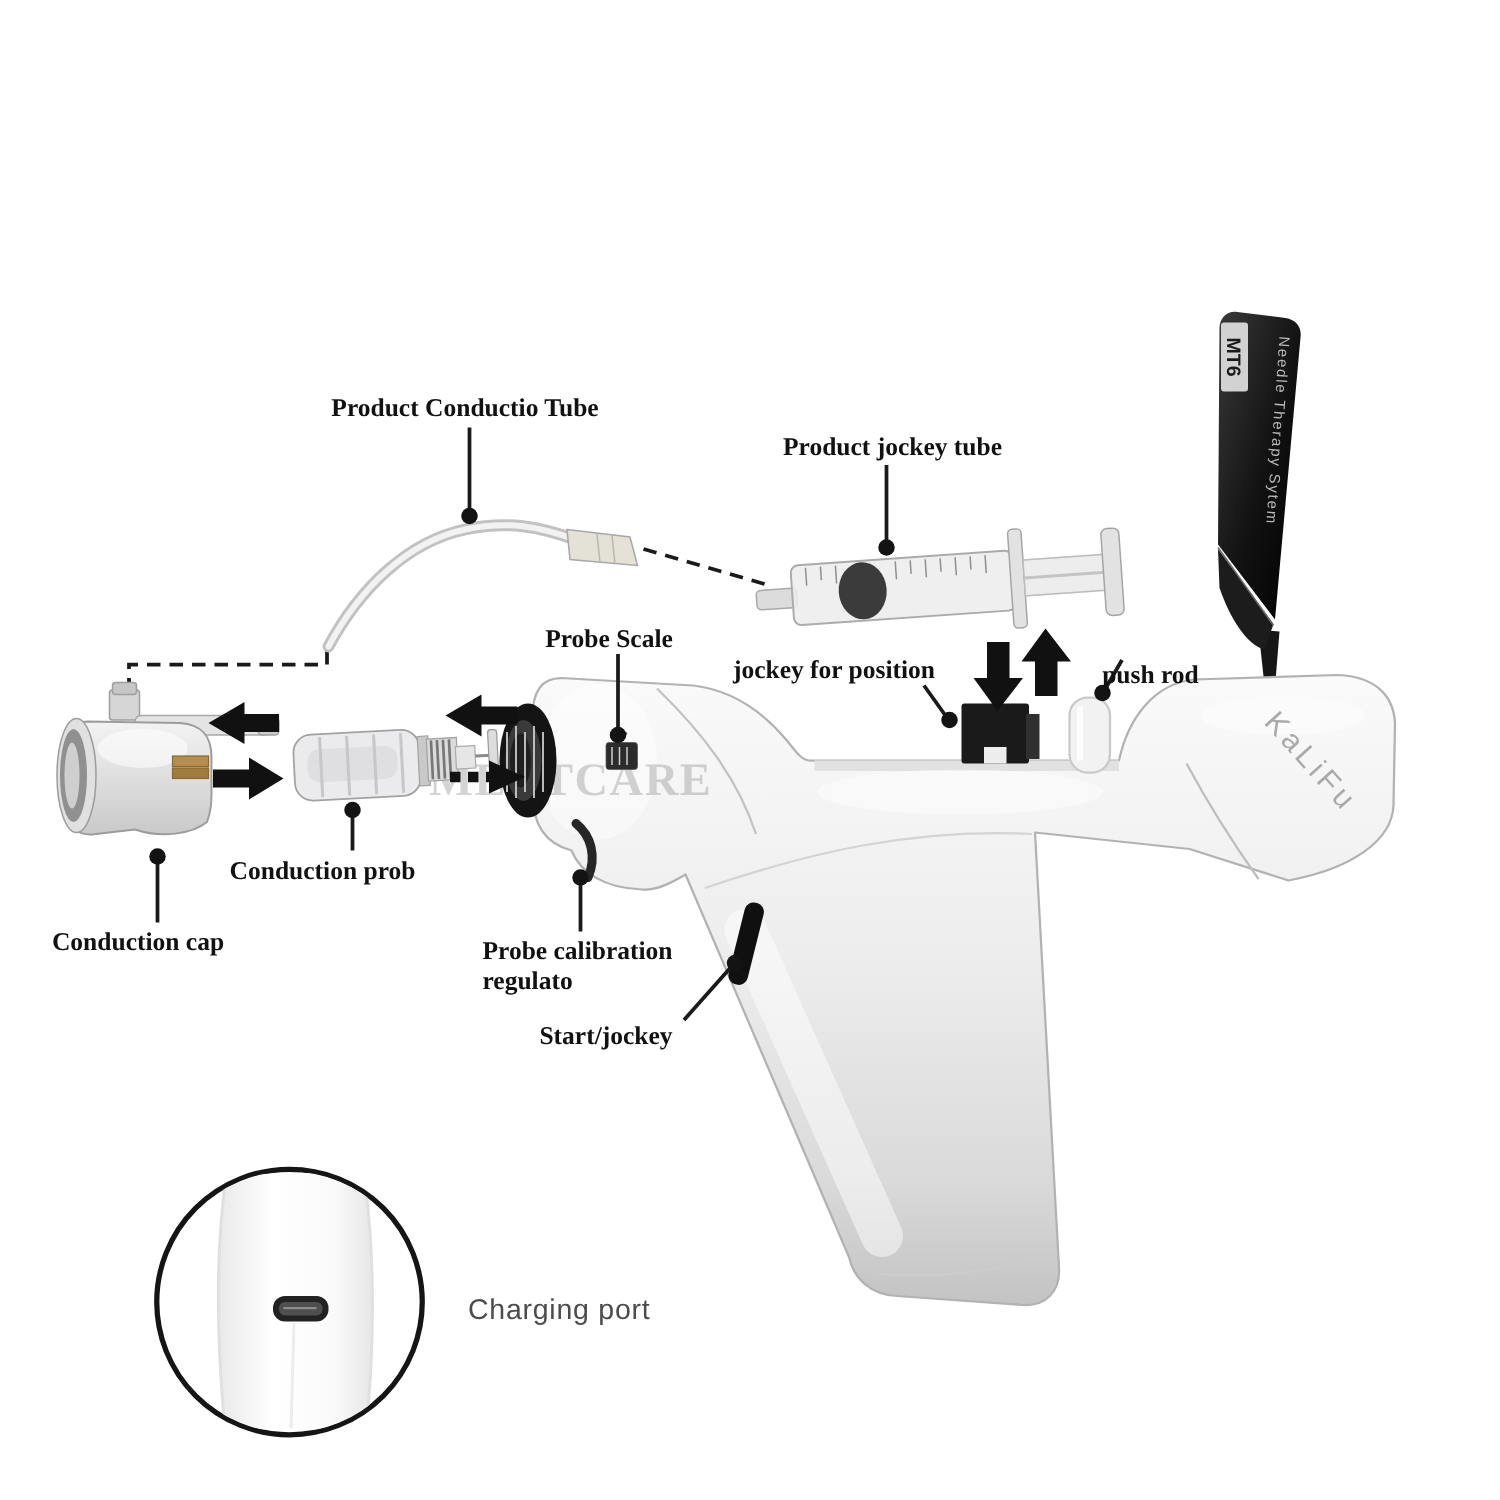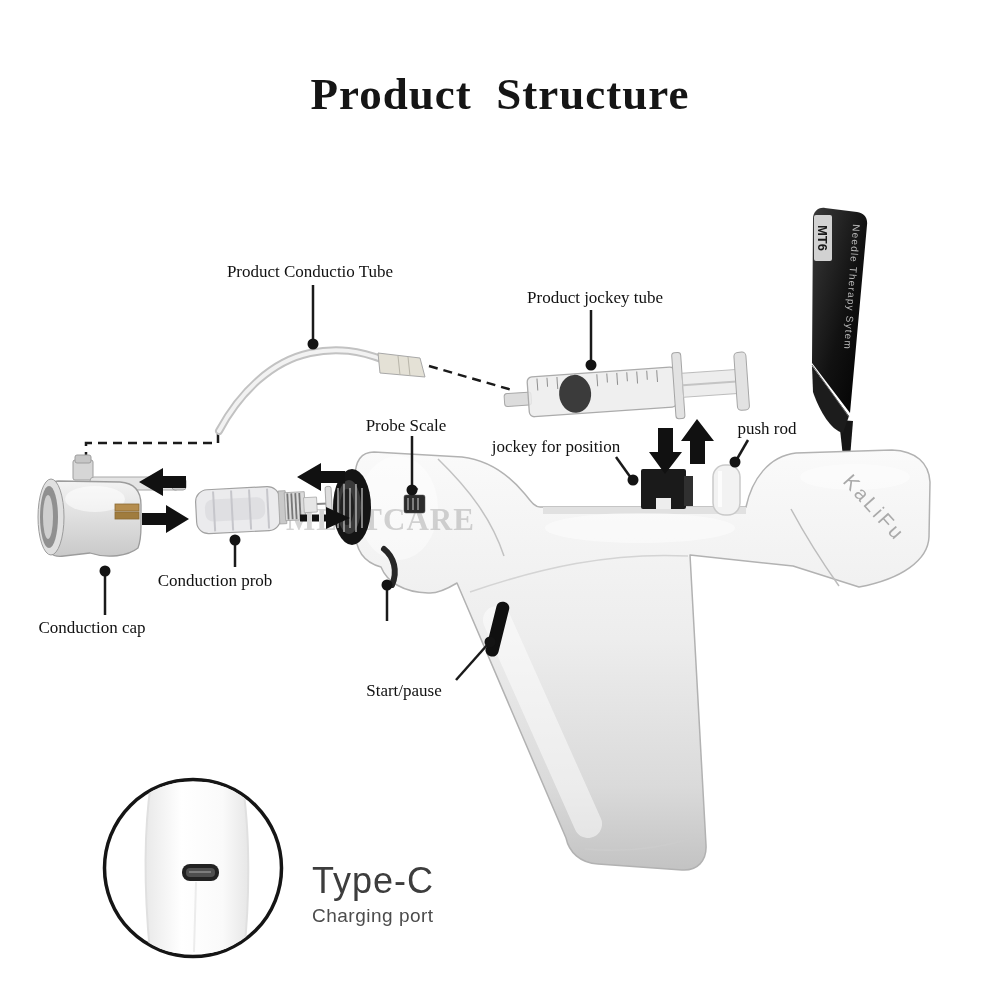--- a/index.html
+++ b/index.html
@@ -1,19 +1,19 @@
 <!DOCTYPE html>
 <html><head>
 <meta charset="utf-8">
 <style>
   html,body{margin:0;padding:0;background:#ffffff;}
   #stage{position:relative;width:1000px;height:1000px;background:#ffffff;overflow:hidden;
          font-family:"Liberation Serif","DejaVu Serif",serif;}
   #art{position:absolute;left:0;top:0;}
-  .label{position:absolute;transform:translate(-50%,-50%);font-weight:400;font-size:17px;
+  .label{position:absolute;transform:translate(-50%,-50%);font-weight:700;font-size:17px;
          color:#111;white-space:nowrap;text-align:left;line-height:1.15;}
   #page-title{position:absolute;left:500px;top:68px;transform:translateX(-50%);
          font-size:45px;font-weight:700;color:#151515;letter-spacing:1px;white-space:pre;}
   #typec-block{position:absolute;left:312px;top:860px;
          font-family:"Liberation Sans","DejaVu Sans",sans-serif;color:#3d3d3d;}
   #typec-title{font-size:36px;font-weight:400;letter-spacing:1px;}
   #typec-sub{font-size:19px;color:#4c4c4c;margin-top:3px;letter-spacing:0.5px;}
 </style>
 </head>
 <body>
@@ -220,29 +220,31 @@
         <path d="M151,783 C145,823 143,878 150,953" fill="none" stroke="#e0e0e0" stroke-width="2"></path>
         <path d="M242,781 C250,828 250,898 244,953" fill="none" stroke="#e0e0e0" stroke-width="2"></path>
         <line x1="196" y1="882" x2="194" y2="952" stroke="#ececec" stroke-width="2"></line>
         <rect x="182" y="864" width="37" height="17" rx="8" fill="#222222"></rect>
         <rect x="186" y="868" width="29" height="9" rx="4" fill="#4f4f4f"></rect>
         <line x1="189" y1="872" x2="211" y2="872" stroke="#8c8c8c" stroke-width="1.5"></line>
       </g>
     </g>
   </svg>
 
-  <div id="page-title">Product  Structure</div>
 
   <div class="label" style="left:310px;top:272px">Product Conductio Tube</div>
   <div class="label" style="left:595px;top:298px">Product jockey tube</div>
   <div class="label" style="left:406px;top:426px">Probe Scale</div>
   <div class="label" style="left:556px;top:447px">jockey for position</div>
-  <div class="label" style="left:767px;top:429px">push rod</div>
+  <div class="label" style="left:767px;top:450px">push rod</div>
   <div class="label" style="left:215px;top:581px">Conduction prob</div>
   <div class="label" style="left:92px;top:628px">Conduction cap</div>
-  <div class="label" style="left:404px;top:691px">Start/pause</div>
+  <div class="label" style="left:385px;top:644px">
+    <div>Probe calibration</div>
+    <div>regulato</div>
+  </div>
+  <div class="label" style="left:404px;top:691px">Start/jockey</div>
 
   <div id="typec-block">
-    <div id="typec-title">Type-C</div>
     <div id="typec-sub">Charging port</div>
   </div>
 
 </div>
 
 </body></html>

